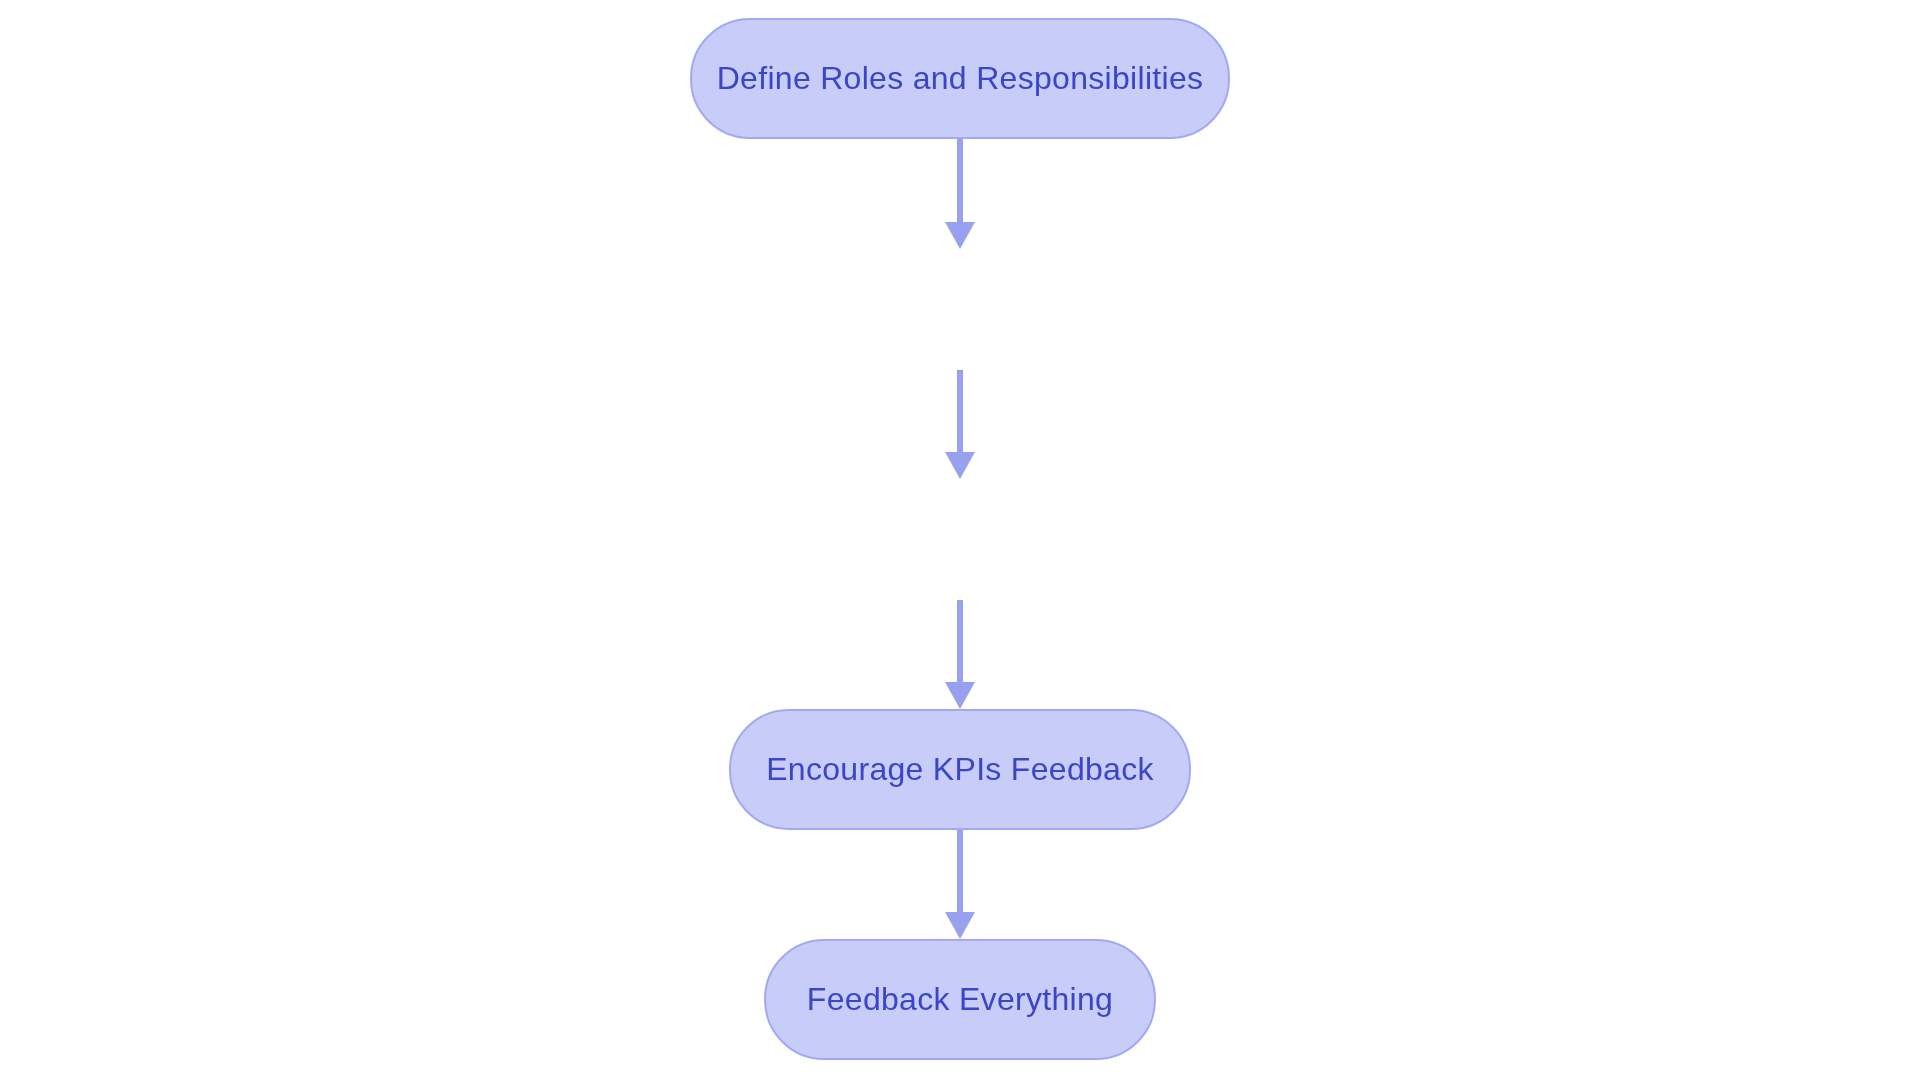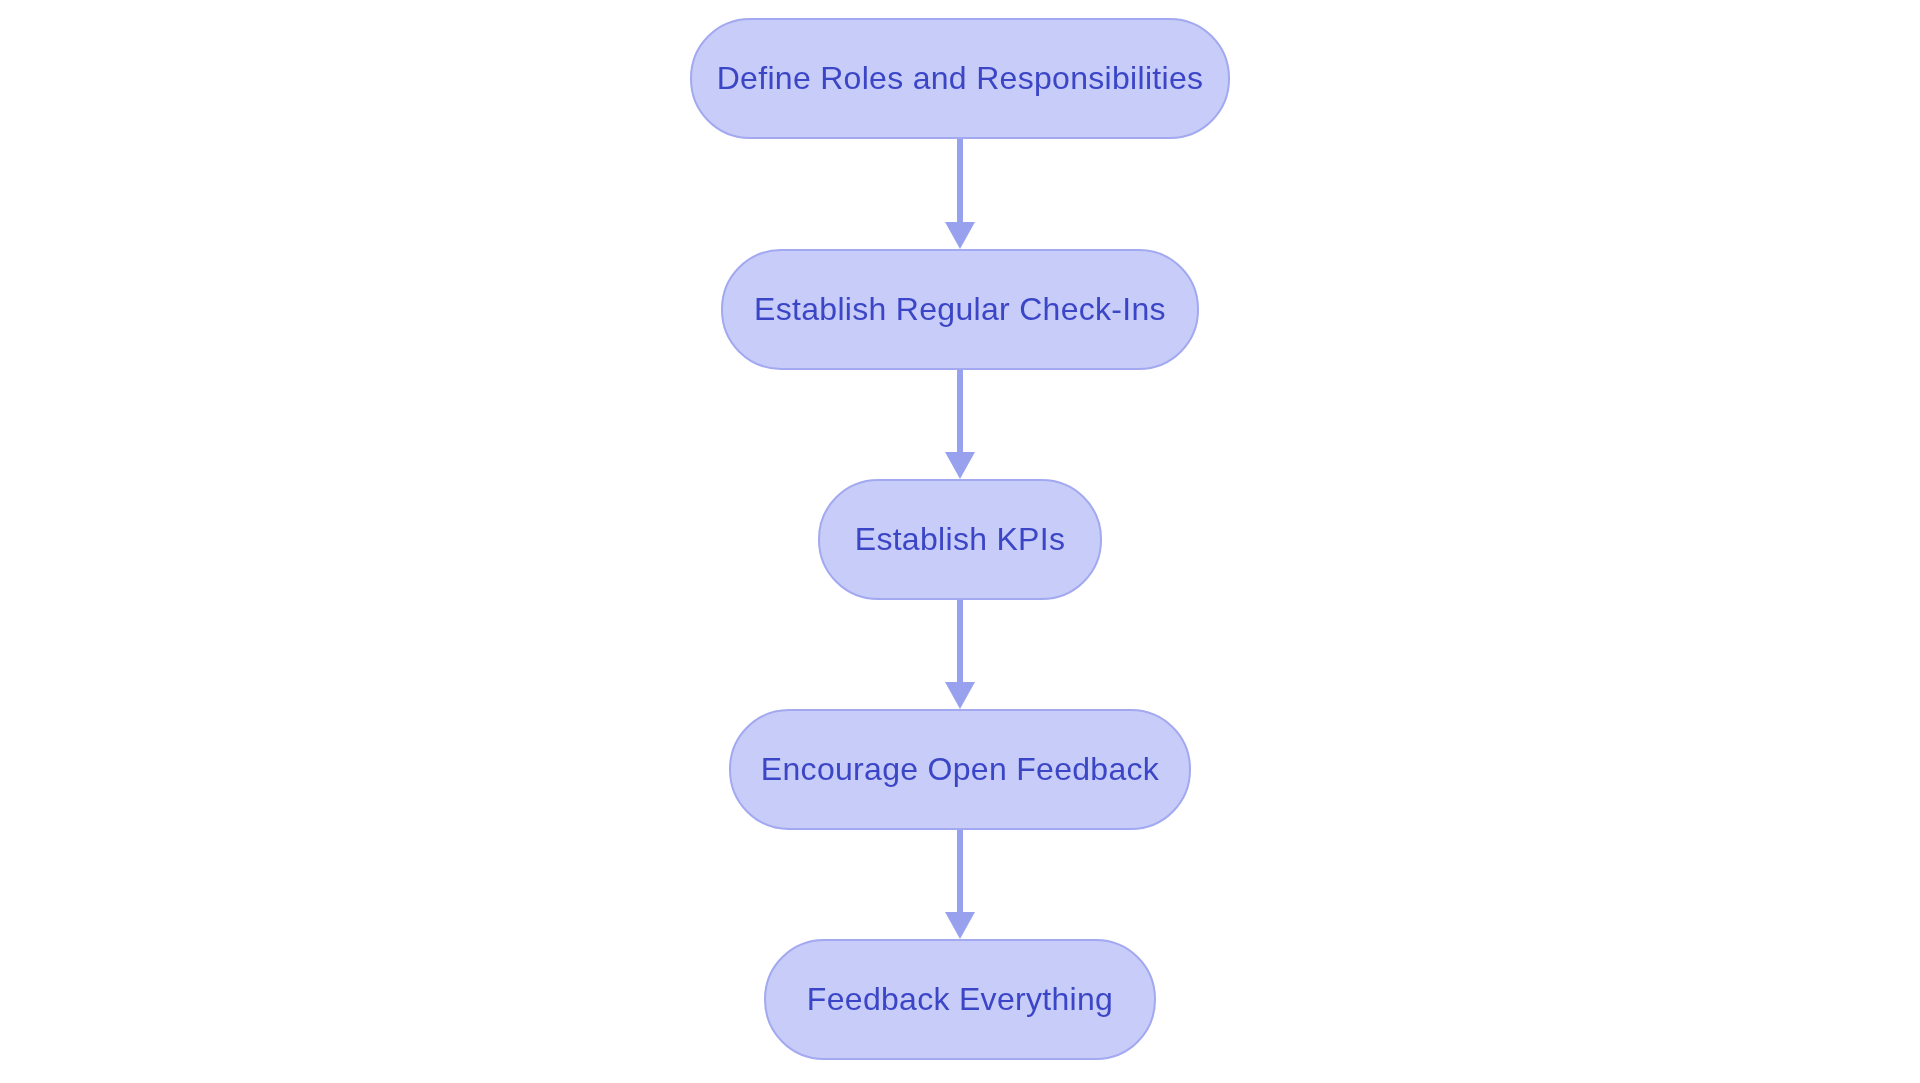--- a/index.html
+++ b/index.html
@@ -81,40 +81,34 @@
 
   <div class="node node-1">
     <span class="node-label">Define Roles and Responsibilities</span>
   </div>
 
   <div class="arrow arrow-1">
     <div class="arrow-line"></div>
     <div class="arrow-head"></div>
   </div>
 
-  <div class="node node-2">
-    <span class="node-label">Establish Regular Check-Ins</span>
-  </div>
 
   <div class="arrow arrow-2">
     <div class="arrow-line"></div>
     <div class="arrow-head"></div>
   </div>
 
-  <div class="node node-3">
-    <span class="node-label">Establish KPIs</span>
-  </div>
 
   <div class="arrow arrow-3">
     <div class="arrow-line"></div>
     <div class="arrow-head"></div>
   </div>
 
   <div class="node node-4">
-    <span class="node-label">Encourage Open Feedback</span>
+    <span class="node-label">Encourage KPIs Feedback</span>
   </div>
 
   <div class="arrow arrow-4">
     <div class="arrow-line"></div>
     <div class="arrow-head"></div>
   </div>
 
   <div class="node node-5">
     <span class="node-label">Feedback Everything</span>
   </div>

